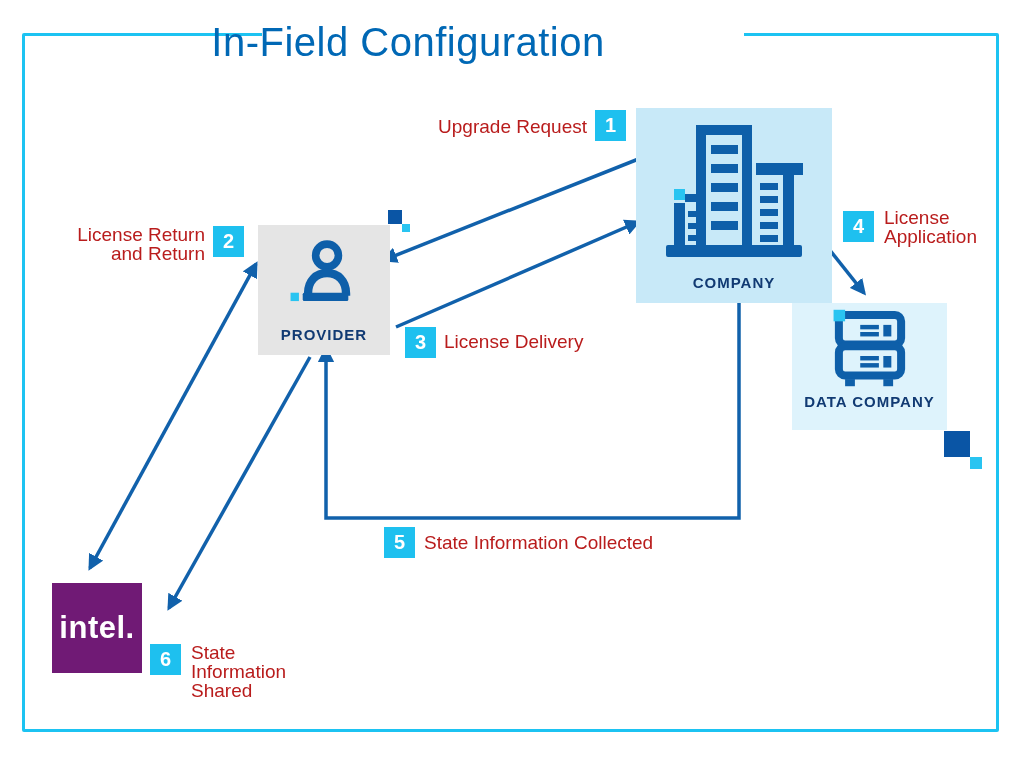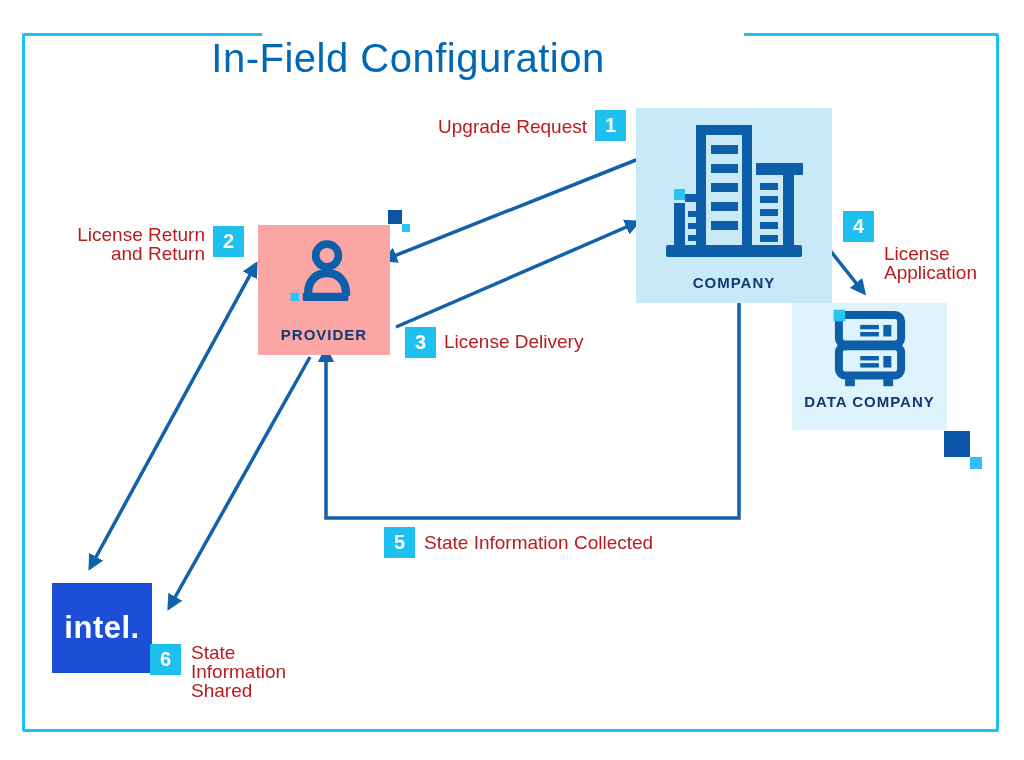--- a/index.html
+++ b/index.html
@@ -11,38 +11,38 @@
   
   .frame{
     left:22px;top:33px;width:971px;height:693px;
     border:3px solid #1cc3f2;border-radius:2px;
   }
   .frame-gap{
     left:262px;top:28px;width:482px;height:12px;background:#ffffff;
   }
   .title{
     left:0;top:20px;width:816px;text-align:center;
-    font-size:40px;color:#0068b5;letter-spacing:0.5px;font-weight:400;margin-top:16px;
+    font-size:40px;color:#0068b5;letter-spacing:0.5px;font-weight:400;
   }
   
   .ebox{display:flex;flex-direction:column;align-items:center;justify-content:flex-end;}
   .box-company{left:636px;top:108px;width:196px;height:195px;background:#c8e9f8;}
-  .box-provider{left:258px;top:225px;width:132px;height:130px;background:#fca5a5;}
+  .box-provider{left:258px;top:225px;width:132px;height:130px;background:#e5e5e5;}
   .box-datacenter{left:792px;top:303px;width:155px;height:127px;background:#def3fc;}
   .elabel{
     font-weight:bold;color:#113a73;letter-spacing:1px;font-size:15px;
     text-align:right;
   }
   .lbl-company{padding-bottom:12px;}
   .lbl-provider{padding-bottom:12px;}
   .lbl-datacenter{padding-bottom:20px;}
   .icon-slot{flex:1;display:flex;align-items:center;justify-content:center;width:100%;}
   
   .intel{
-    left:52px;top:583px;width:100px;height:90px;background:#1d4ed8;
+    left:52px;top:583px;width:90px;height:90px;background:#701a75;
     display:flex;align-items:center;justify-content:center;
     color:#ffffff;font-size:31px;font-weight:600;letter-spacing:0.5px;
   }
   
   .badge{
     width:31px;height:31px;background:#1ec0ef;color:#ffffff;
     font-size:20px;font-weight:bold;display:flex;align-items:center;justify-content:center;
   }
   .b1{left:595px;top:110px;}
   .b2{left:213px;top:226px;}
@@ -50,21 +50,21 @@
   .b4{left:843px;top:211px;}
   .b5{left:384px;top:527px;}
   .b6{left:150px;top:644px;}
   
   .step{
     font-size:19px;color:#b91c1c;line-height:19px;
   }
   .s1{left:387px;top:117px;width:200px;text-align:right;}
   .s2{left:45px;top:225px;width:160px;text-align:right;}
   .s3{left:444px;top:332px;width:220px;}
-  .s4{left:884px;top:208px;width:115px;margin-top:36px;}
+  .s4{left:884px;top:208px;width:115px;}
   .s5{left:424px;top:533px;width:280px;}
   .s6{left:191px;top:643px;width:120px;}
   
   .sq-dark{background:#0a55a5;}
   .sq-cyan{background:#29c4f1;}
   .dec-prov-dark{left:388px;top:210px;width:14px;height:14px;}
   .dec-prov-cyan{left:402px;top:224px;width:8px;height:8px;}
   .dec-dc-dark{left:944px;top:431px;width:26px;height:26px;}
   .dec-dc-cyan{left:970px;top:457px;width:12px;height:12px;}
   svg{display:block;}

